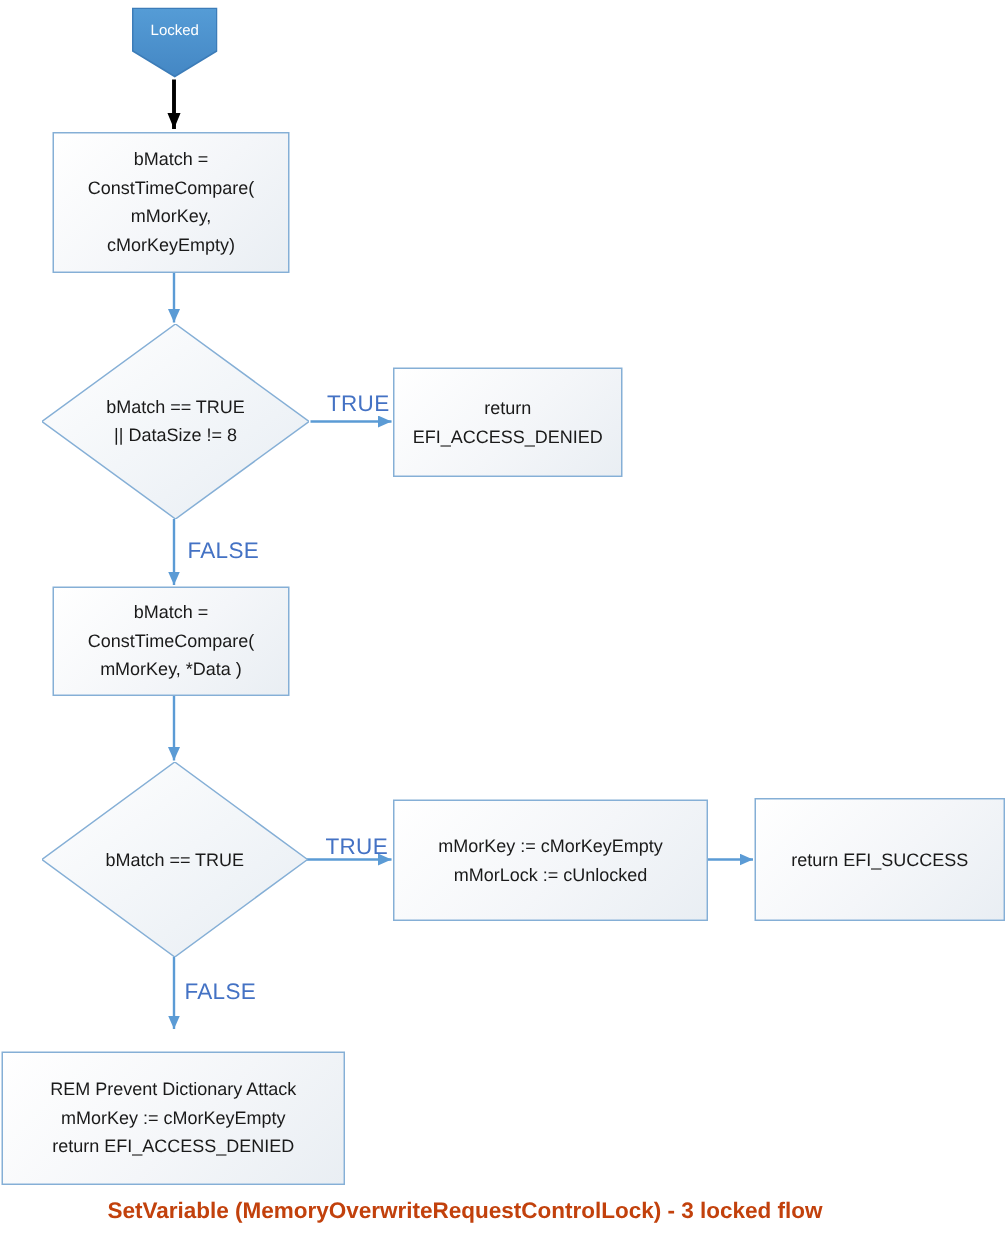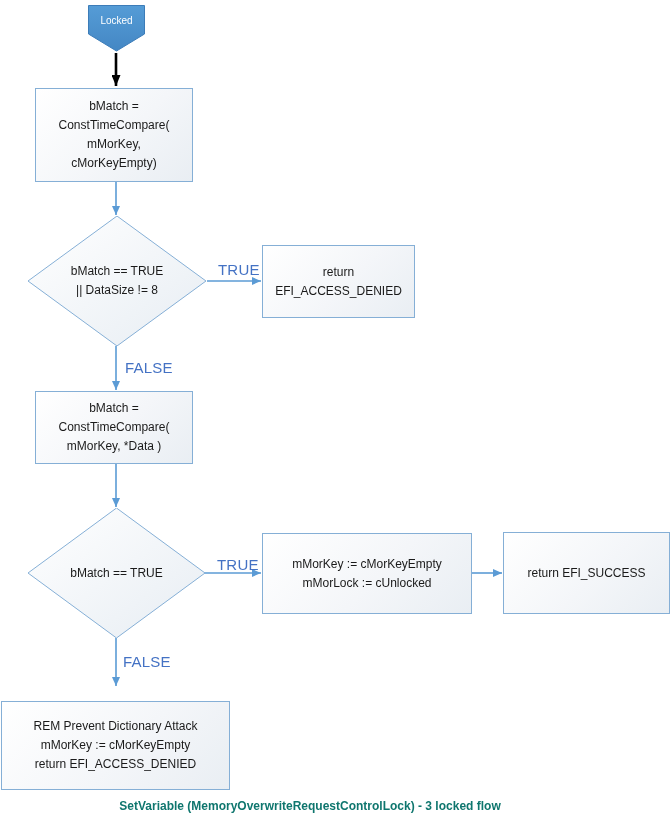--- a/index.html
+++ b/index.html
@@ -58,23 +58,23 @@
     letter-spacing: 0.2px;
     color: var(--label-text, #4472c4);
     z-index: 3;
   }
   .caption {
     position: absolute;
     left: 0;
     top: 799px;
     width: 620px;
     text-align: center;
-    font-size: 12px;
+    font-size: 15px;
     font-weight: bold;
-    color: #0f766e;
+    color: #c2410c;
   }
 </style>
 </head>
 <body>
 
 <div class="canvas">
 
   <svg class="edges" width="672" height="826" viewBox="0 0 672 826">
     <defs>
       <marker id="arrowBlack" markerUnits="userSpaceOnUse" markerWidth="11" markerHeight="9" refX="11" refY="4.5" orient="auto">

